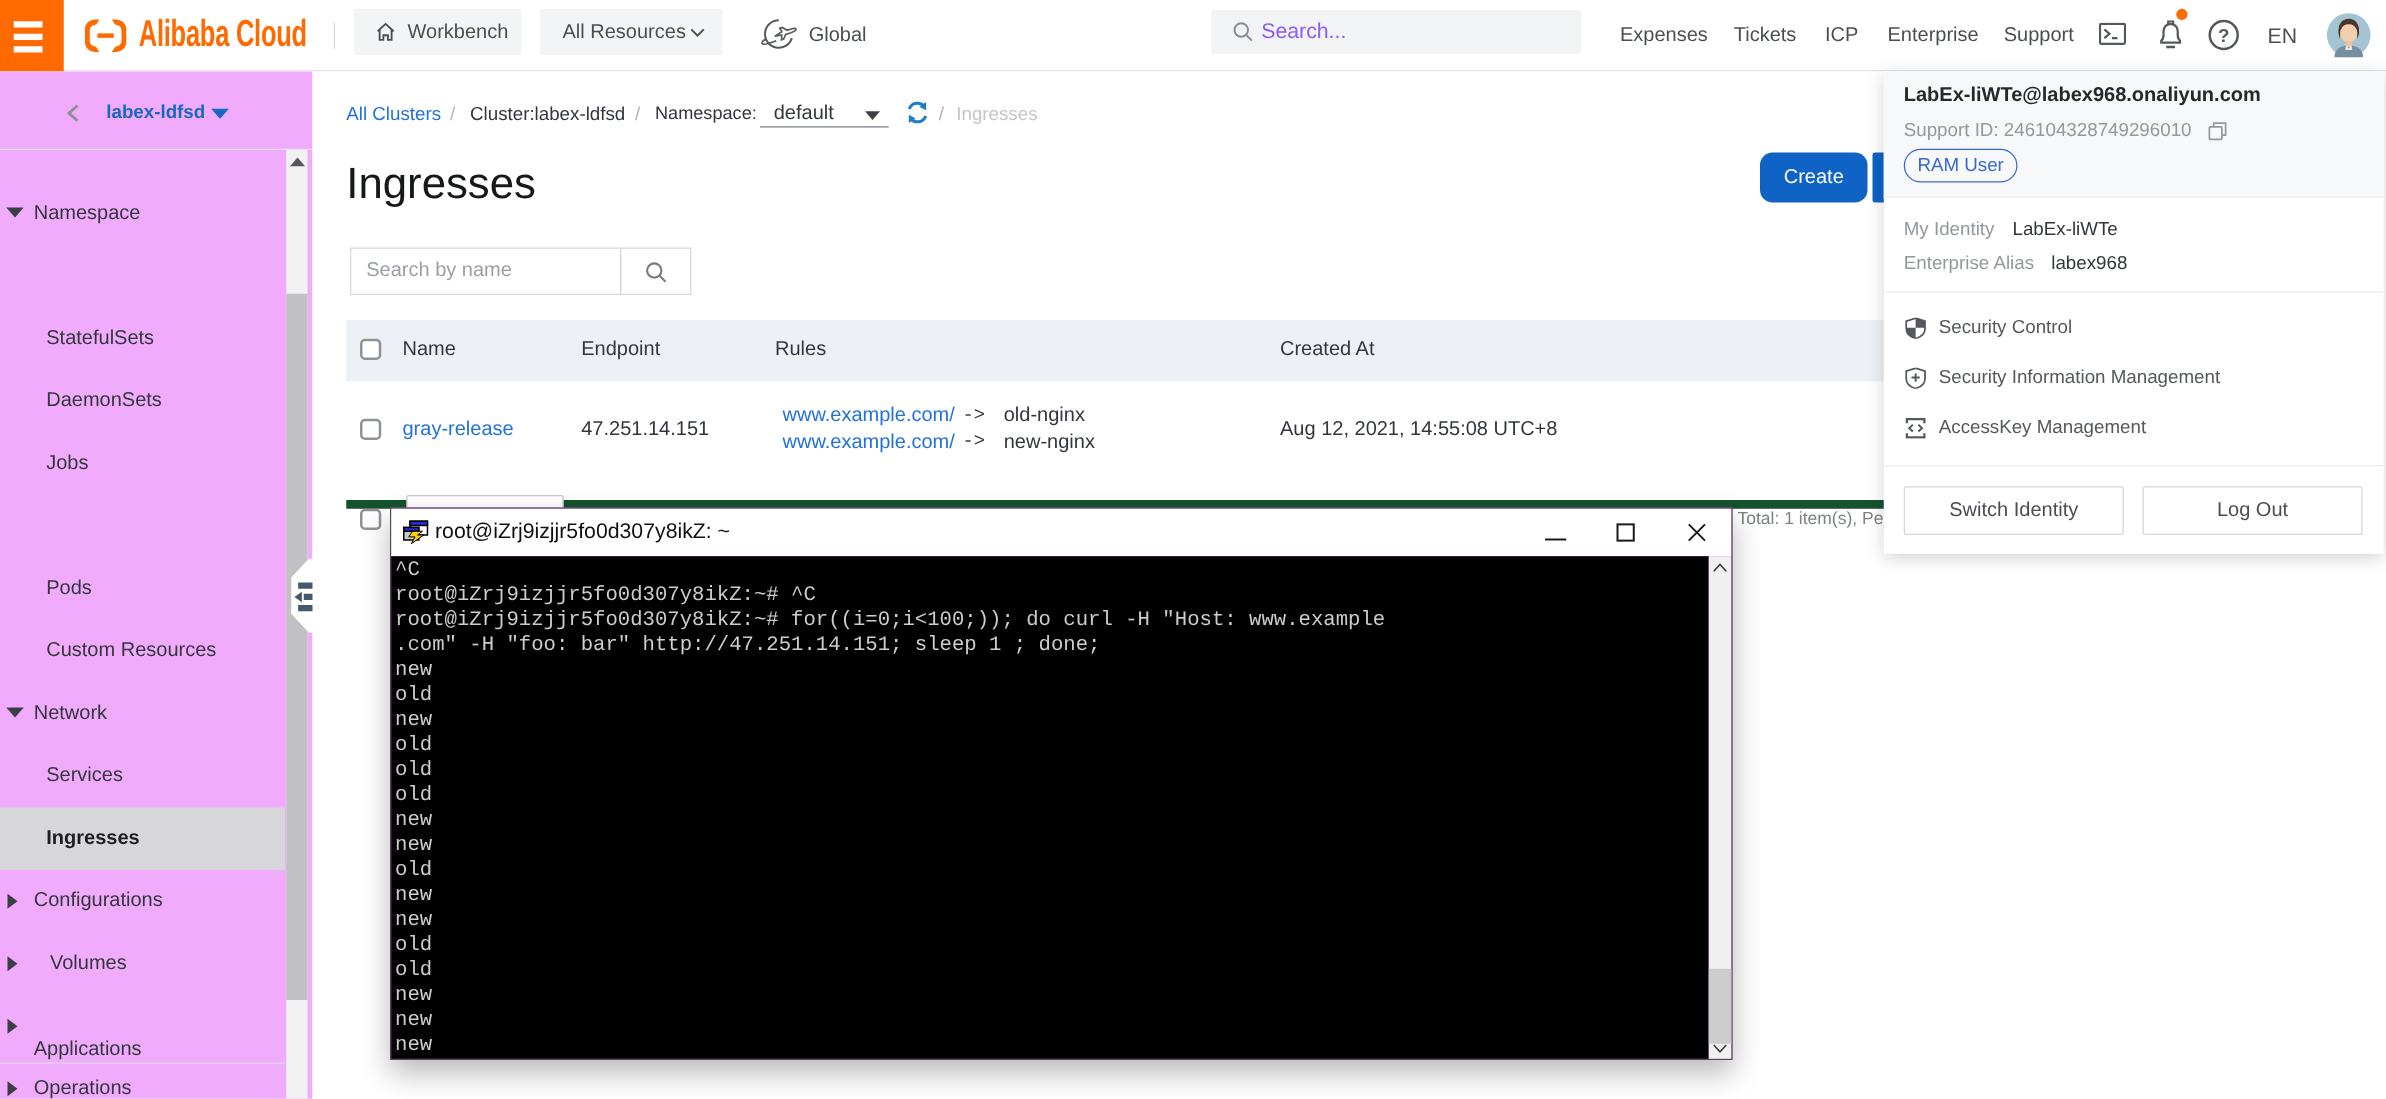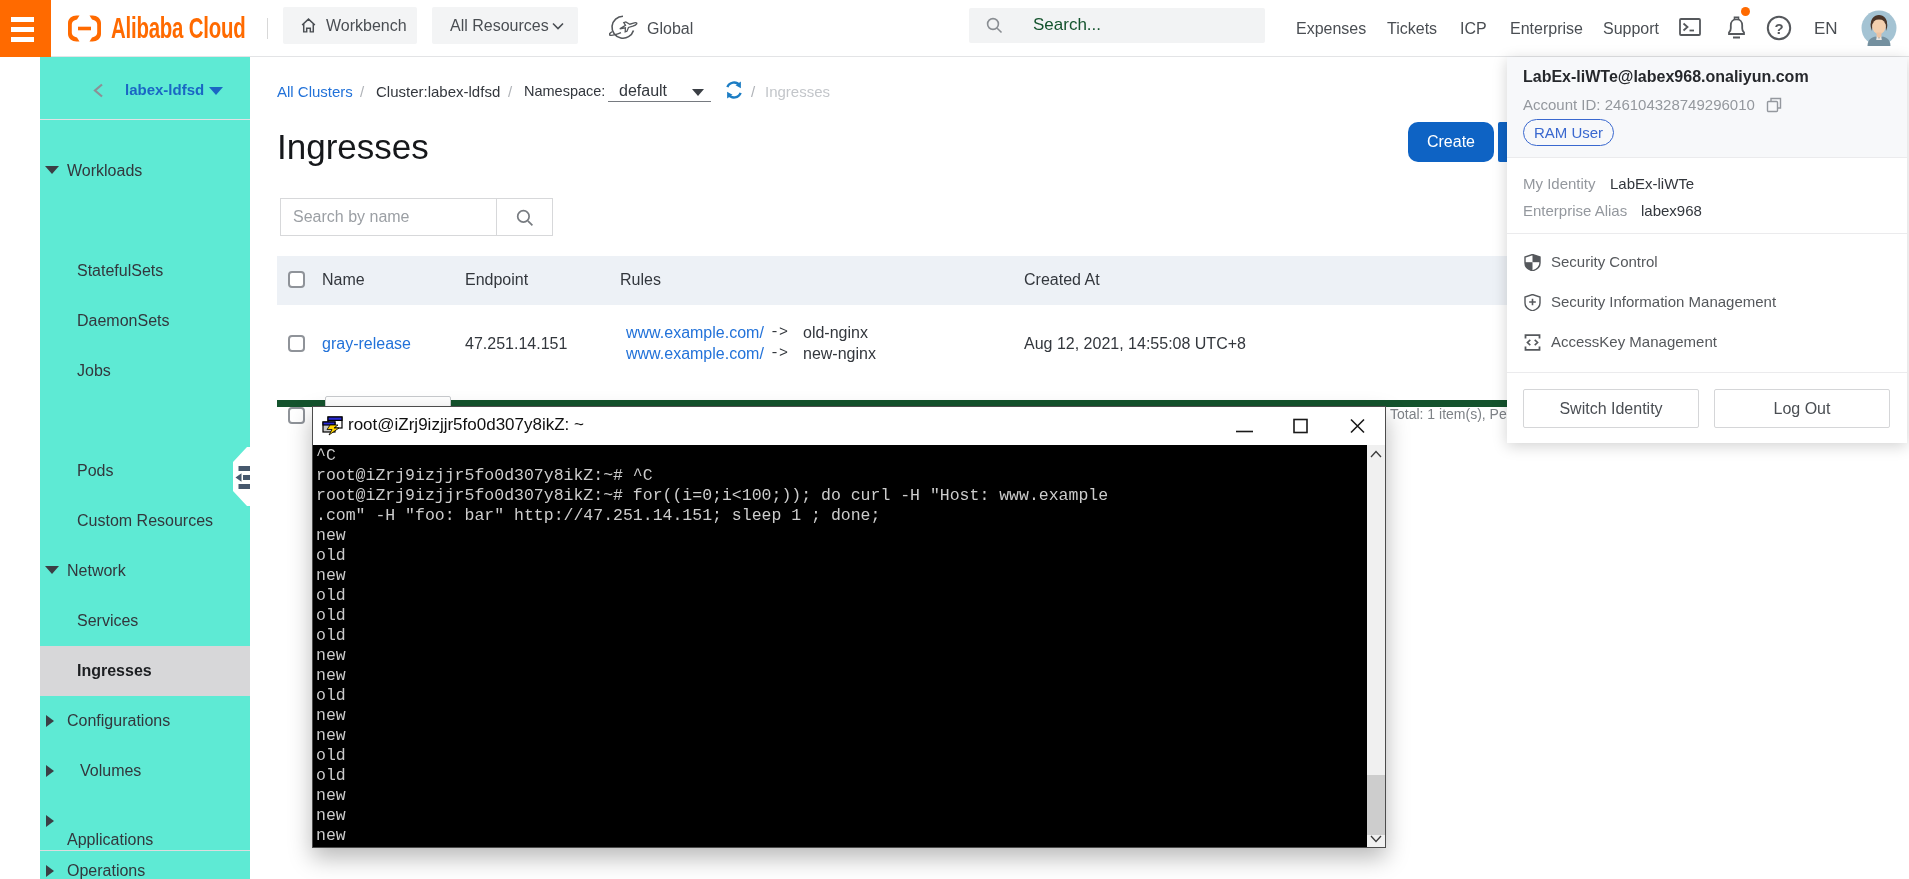--- a/index.html
+++ b/index.html
@@ -10,21 +10,21 @@
   
   #nav { position:absolute; top:0; left:0; width:1909px; height:57px; background:#fff;
     border-bottom:1px solid #e3e4e6; z-index:5; }
   #burger { position:absolute; left:0; top:0; width:51px; height:57px; background:#ff6a00; }
   #burger i { position:absolute; left:11px; width:23px; height:5px; background:#fff; display:block; }
   .navbtn { position:absolute; top:7px; height:37px; background:#f3f4f5; border-radius:2px;
     color:#4a4e53; font-size:16px; line-height:37px; }
   .navlink { position:absolute; top:0; height:57px; line-height:57px; color:#4a4e53; font-size:16px; }
 
   
-  #sidebar { position:absolute; left:0; top:57px; width:250px; height:822px; background:#5eead4;margin-left:40px; }
+  #sidebar { position:absolute; left:0; top:57px; width:250px; height:822px; background:#f0abfc; }
   #sbhead { position:absolute; left:0; top:0; width:250px; height:63px; border-bottom:1px solid #e2e2e4; }
   .tri-d { width:0; height:0; border-left:7px solid transparent; border-right:7px solid transparent;
     border-top:8px solid #3b3f45; position:absolute; }
   .tri-r { width:0; height:0; border-top:6px solid transparent; border-bottom:6px solid transparent;
     border-left:8px solid #3b3f45; position:absolute; }
   .sbitem { position:absolute; left:0; width:228px; height:50px; line-height:50px; font-size:16px; color:#33373d; }
 
   
   #main { position:absolute; left:250px; top:57px; width:1659px; height:822px; background:#fff; }
   .bc { font-size:16px; color:#33373d; }
@@ -81,21 +81,21 @@
     <path d="M3.5 18.5 C1 19.8 -0.2 21.2 0.6 21.9 C1.6 22.8 6.5 21.8 12 19.6" stroke-width="1.4"></path>
     <path d="M10.8 15.9 L16.5 12.3 L14.8 9.6 L16.8 9.0 L20.8 11.2 L25.3 9.8 C27 9.4 28.3 9.9 27.7 10.9 C27.2 11.7 25.6 12.6 23.8 13.2 L19.5 14.5 L17.9 18.3 L16.2 18.9 L16.4 14.9 Z" stroke-width="1.3"></path>
   </svg>
   <div class="navlink" style="left:647px">Global</div>
 
   <div class="abs" style="left:969px;top:8px;width:296px;height:35px;background:#f2f3f4;border-radius:2px">
     <svg class="abs" style="left:17px;top:9px" width="17" height="17" viewBox="0 0 17 17" fill="none" stroke="#898d92" stroke-width="1.6">
       <circle cx="7" cy="7" r="5.4"></circle>
         <path d="M11.2 11.2 L15.5 15.5"></path>
     </svg>
-    <div style="margin:7px 0 0 64px;font-size:17px;color:#14532d">Search...</div>
+    <div style="margin:7px 0 0 40px;font-size:17px;color:#8b5cf6">Search...</div>
   </div>
 
   <div class="navlink" style="left:1296px">Expenses</div>
   <div class="navlink" style="left:1387px">Tickets</div>
   <div class="navlink" style="left:1460px">ICP</div>
   <div class="navlink" style="left:1510px">Enterprise</div>
   <div class="navlink" style="left:1603px">Support</div>
 
   <svg class="abs" style="left:1679px;top:18px" width="22" height="20" viewBox="0 0 22 20" fill="none" stroke="#55585c" stroke-width="1.8">
     <rect x="1" y="1" width="20" height="16" rx="1"></rect>
@@ -131,21 +131,21 @@
   <div id="sbhead">
     <svg class="abs" style="left:52px;top:26px" width="13" height="15" viewBox="0 0 13 15" fill="none" stroke="#8c9095" stroke-width="2.2">
         <path d="M10 1.5 L3 7.5 L10 13.5"></path>
       </svg>
     <span class="abs" style="left:85px;top:24px;font-size:15px;color:#1a66c4;font-weight:bold">labex-ldfsd</span>
     <div class="tri-d" style="left:169px;top:30px;border-top-color:#1a66c4;border-left-width:7px;border-right-width:7px;border-top-width:8px"></div>
   </div>
   <div class="abs" style="left:0;top:63px;width:250px;height:759px;overflow:hidden">
 
     <div class="tri-d" style="left:5px;top:46px"></div>
-    <div class="sbitem" style="top:26px;padding-left:27px">Workloads</div>
+    <div class="sbitem" style="top:26px;padding-left:27px">Namespace</div>
     <div class="sbitem" style="top:126px;padding-left:37px">StatefulSets</div>
     <div class="sbitem" style="top:176px;padding-left:37px">DaemonSets</div>
     <div class="sbitem" style="top:226px;padding-left:37px">Jobs</div>
     <div class="sbitem" style="top:326px;padding-left:37px">Pods</div>
     <div class="sbitem" style="top:376px;padding-left:37px">Custom Resources</div>
     <div class="tri-d" style="left:5px;top:446px"></div>
     <div class="sbitem" style="top:426px;padding-left:27px">Network</div>
     <div class="sbitem" style="top:476px;padding-left:37px">Services</div>
     <div class="sbitem" style="top:526px;padding-left:37px;background:#d7d7d9;font-weight:bold;color:#1c1e21">Ingresses</div>
     <div class="tri-r" style="left:6px;top:595px"></div>
@@ -229,21 +229,21 @@
   <span class="abs" style="left:747px;top:30px;font-size:16px;color:#33373d">Aug 12, 2021, 14:55:08 UTC+8</span>
 </div>
 
 <div class="chk" style="left:288px;top:407px;z-index:2"></div>
 <div class="abs" style="left:325px;top:396px;width:126px;height:30px;border:1px solid #c8cacd;background:#fff;border-radius:2px;z-index:2"></div>
 <div class="abs" style="left:1390px;top:406px;font-size:14px;color:#7d8186;z-index:2;white-space:nowrap">Total: 1 item(s), Pe</div>
 
 <div id="upanel">
   <div class="abs" style="left:0;top:0;width:400px;height:101px;background:#f7f8fa;border-bottom:1px solid #ebebed">
     <div class="abs" style="left:16px;top:11px;font-size:16px;font-weight:bold;color:#26282c">LabEx-liWTe@labex968.onaliyun.com</div>
-    <div class="abs" style="left:16px;top:39px;font-size:15px;color:#94989e">Account ID: 246104328749296010</div>
+    <div class="abs" style="left:16px;top:39px;font-size:15px;color:#94989e">Support ID: 246104328749296010</div>
     <svg class="abs" style="left:259px;top:40px" width="16" height="16" viewBox="0 0 16 16" fill="none" stroke="#94989e" stroke-width="1.4">
       <rect x="1.5" y="4.5" width="10" height="10" rx="1"></rect>
       <path d="M5 4.5 L5 1.5 L14.5 1.5 L14.5 11 L11.5 11"></path>
     </svg>
     <div class="abs" style="left:16px;top:62px;width:91px;height:27px;border:1px solid #3a68cf;border-radius:14px;color:#3a68cf;font-size:15px;text-align:center;line-height:25px">RAM User</div>
   </div>
   <div class="abs" style="left:16px;top:118px;font-size:15px;color:#94989e">My Identity</div>
   <div class="abs" style="left:103px;top:118px;font-size:15px;color:#33373d">LabEx-liWTe</div>
   <div class="abs" style="left:16px;top:145px;font-size:15px;color:#94989e">Enterprise Alias</div>
   <div class="abs" style="left:134px;top:145px;font-size:15px;color:#33373d">labex968</div>

